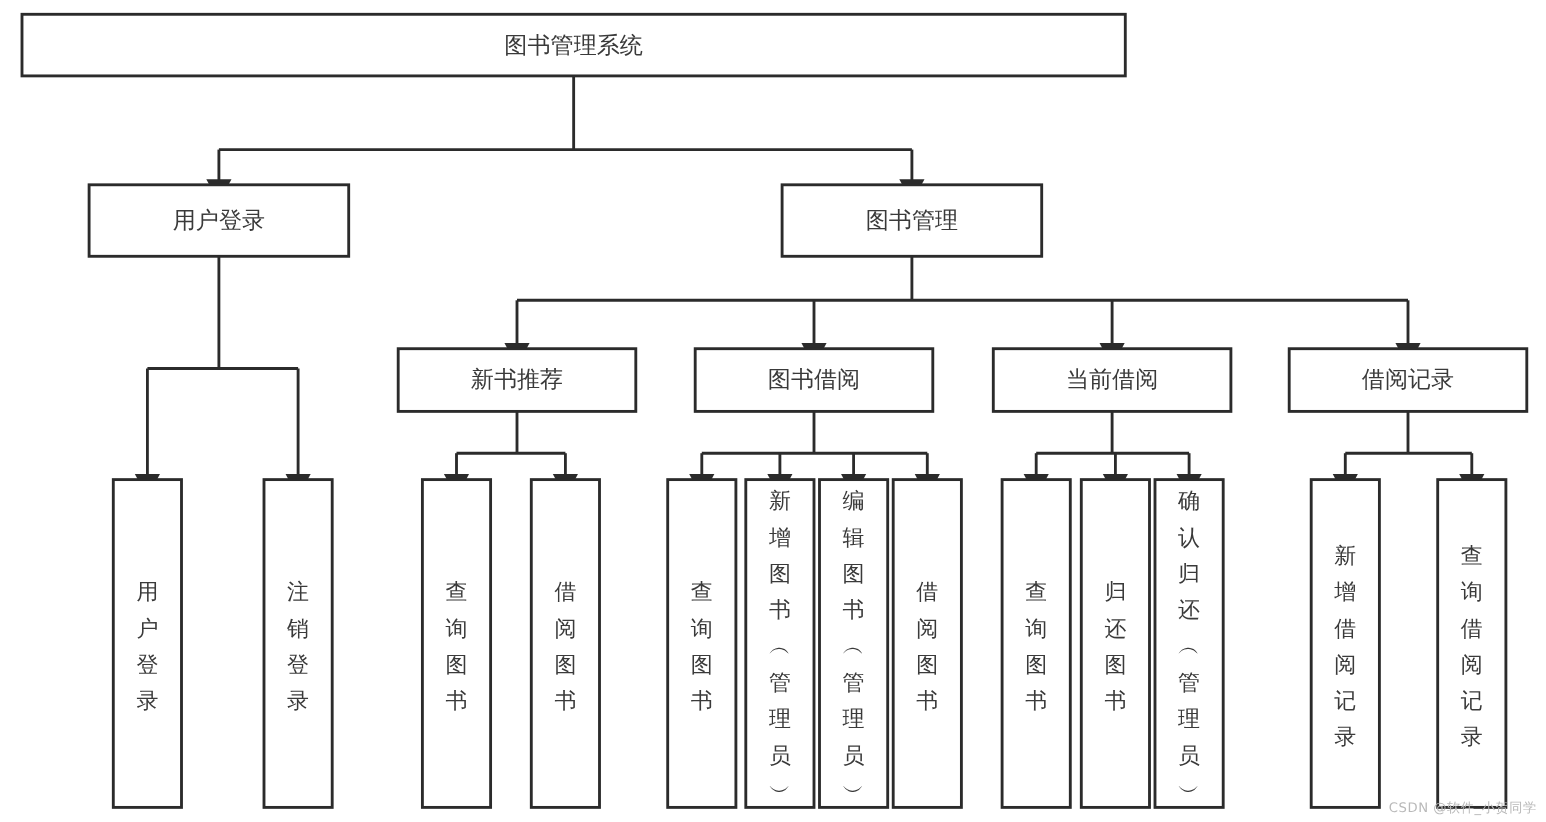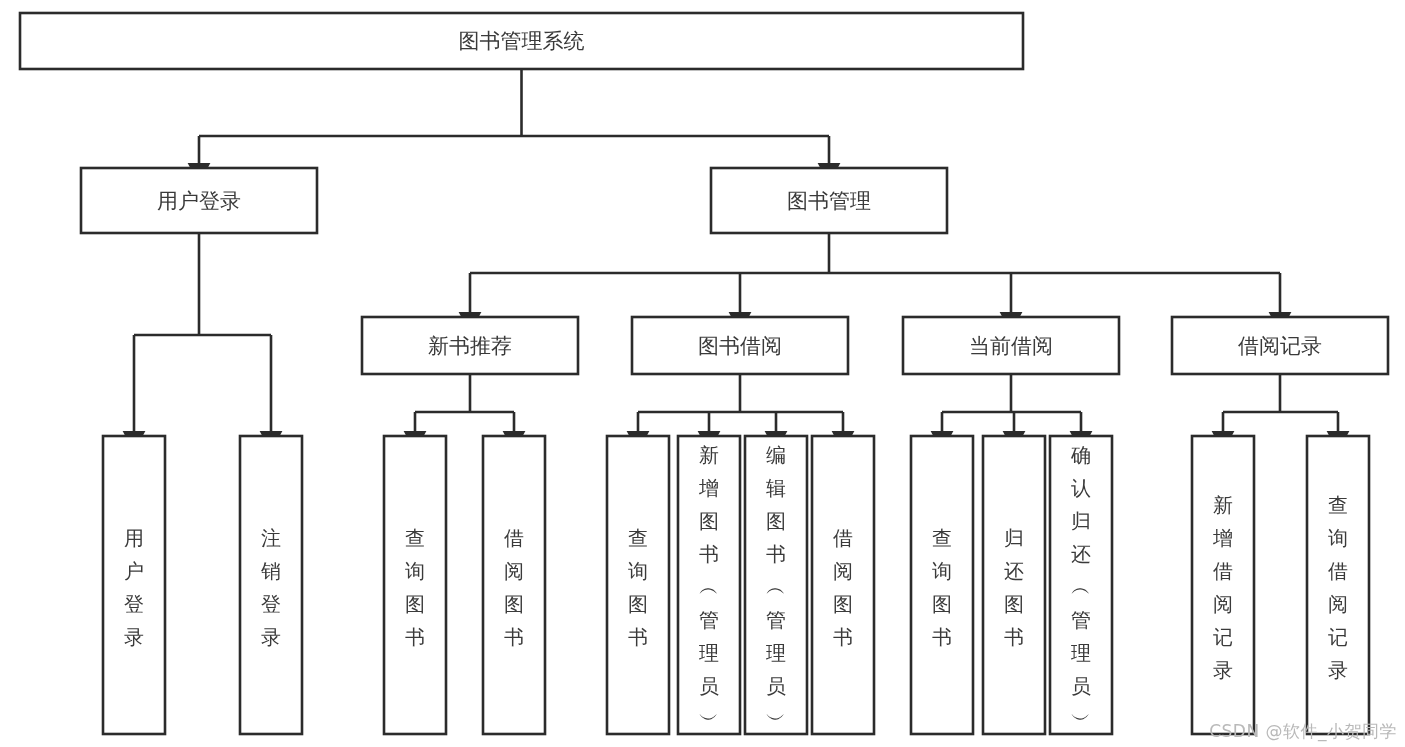--- a/index.html
+++ b/index.html
@@ -55,21 +55,21 @@
     font-family: "DejaVu Sans", "Liberation Sans", sans-serif;
     font-size: 20px;
     fill: #3a3a3a;
     text-anchor: middle;
   }
   .watermark {
     position: absolute;
     right: 8px;
     bottom: 4px;
     font-family: "DejaVu Sans", "Liberation Sans", sans-serif;
-    font-size: 17px;
+    font-size: 12px;
     color: #b9b9b9;
     white-space: nowrap;
     letter-spacing: 0.5px;
     user-select: none;
     margin-top: 16px;
   }
 </style>
 </head>
 <body>
 

